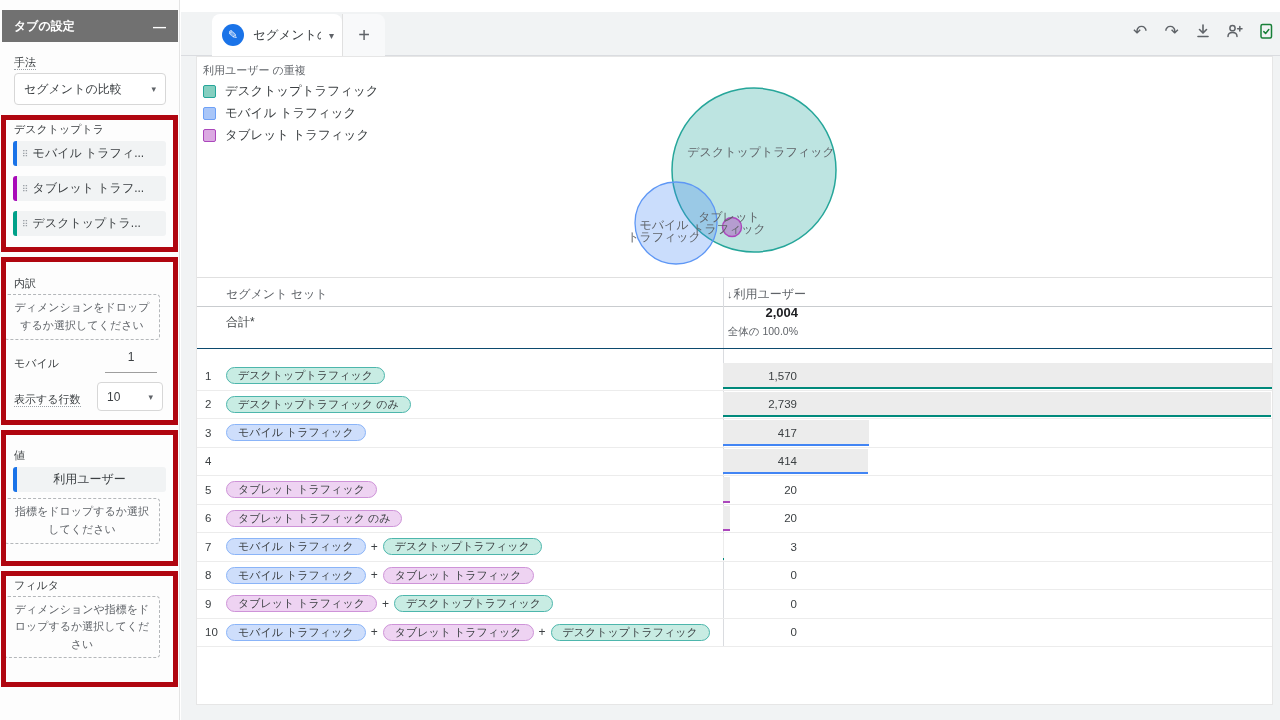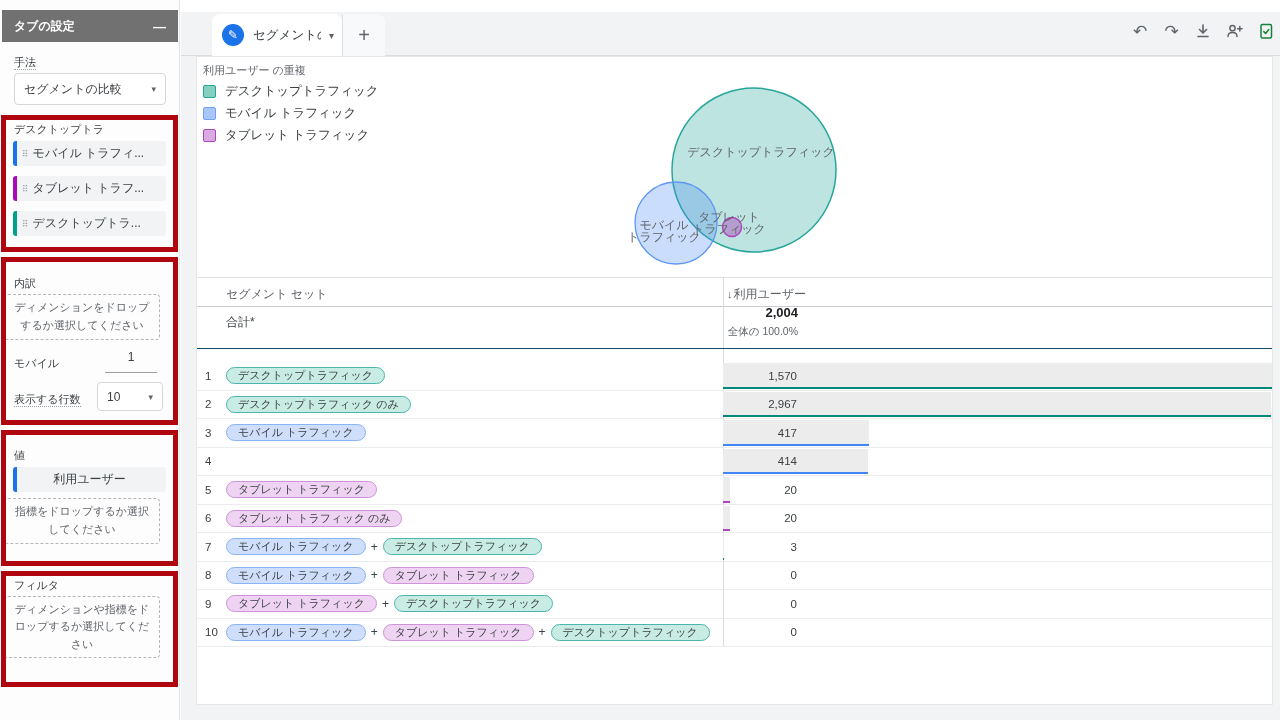--- a/index.html
+++ b/index.html
@@ -176,21 +176,21 @@
         <span class="vnum">1,570</span>
       </span>
   </div>
   <div class="trow" style="top:333.5px;">
     <span class="rnum">2</span>
     <span class="chips">
         <span class="chip chip-teal">デスクトップトラフィック のみ</span>
       </span>
     <span class="vcell">
         <span class="bar bar-teal" style="width: 99.8089%;"></span>
-        <span class="vnum">2,967</span>
+        <span class="vnum">2,739</span>
       </span>
   </div>
   <div class="trow" style="top:362px;">
     <span class="rnum">3</span>
     <span class="chips">
         <span class="chip chip-blue">モバイル トラフィック</span>
       </span>
     <span class="vcell">
         <span class="bar bar-blue" style="width: 26.5605%;"></span>
         <span class="vnum">417</span>

